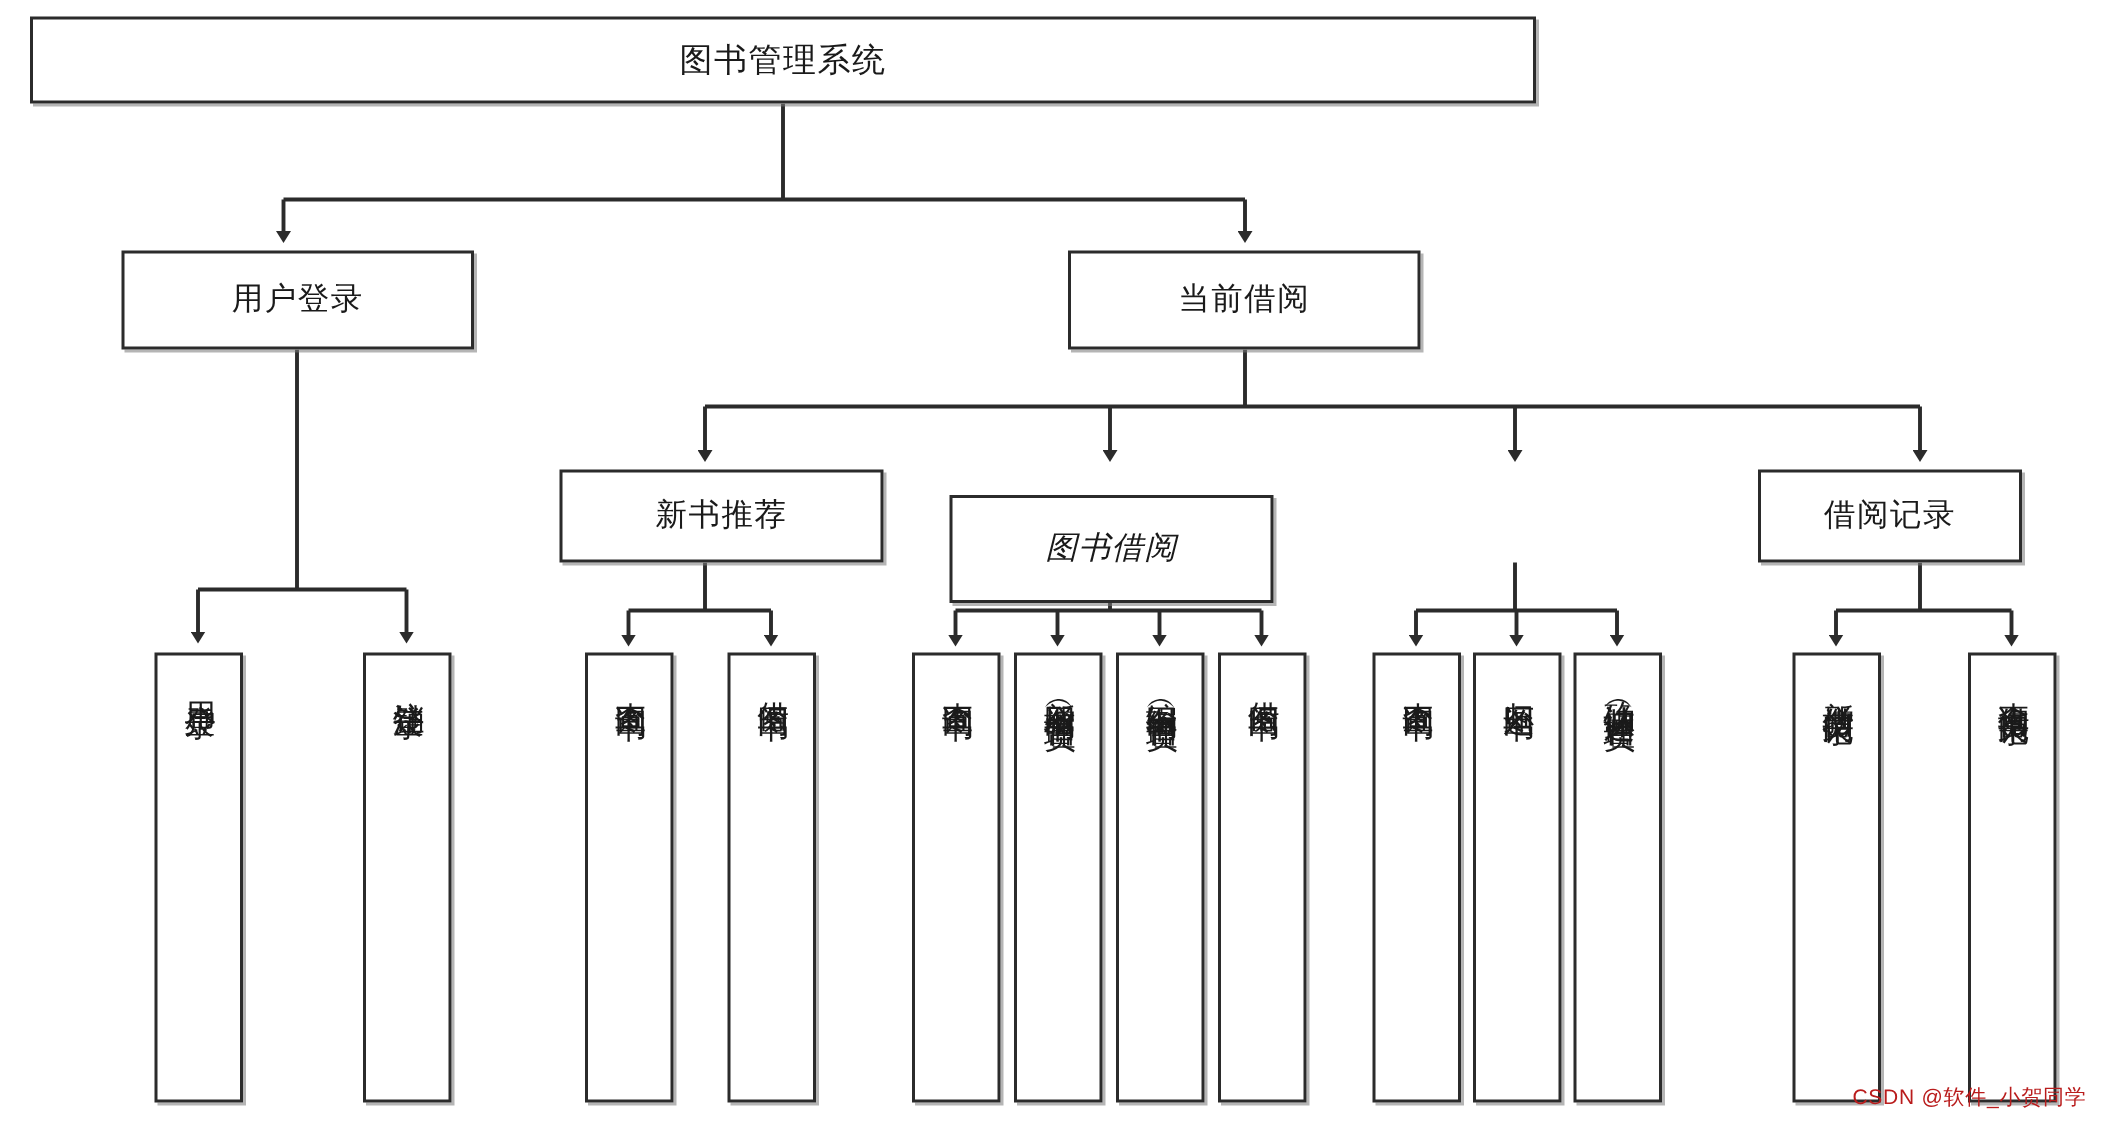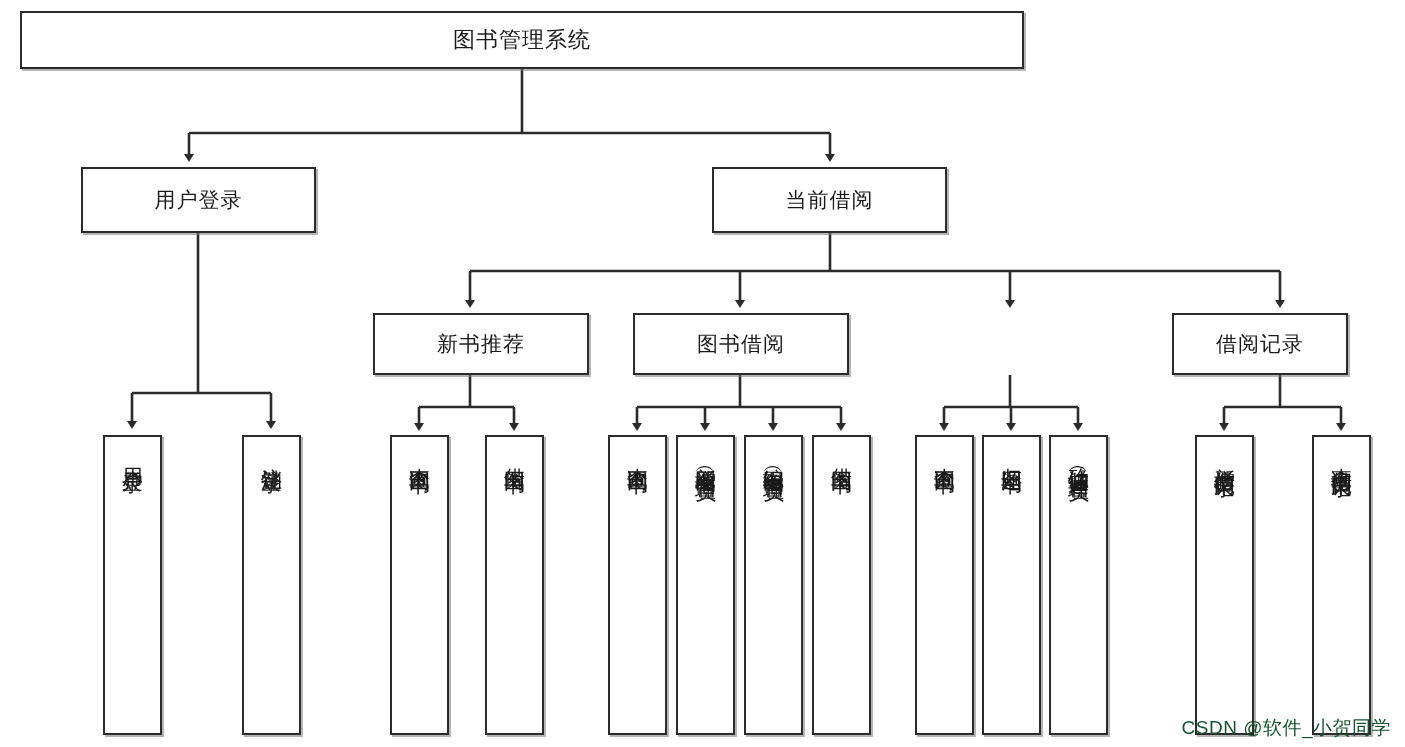--- a/index.html
+++ b/index.html
@@ -54,22 +54,22 @@
     text-orientation: upright;
     font-size: 21px;
     letter-spacing: 2px;
     line-height: 1.05;
     white-space: nowrap;
   }
   .watermark {
     position: absolute;
     right: 14px;
     bottom: 6px;
-    font-size: 19px;
-    color: #14532d;
+    font-size: 14px;
+    color: #b91c1c;
     white-space: nowrap;
     letter-spacing: 0.5px;
   }
 </style>
 </head>
 <body>
 
 <div id="canvas">
 
   <svg class="wires" viewBox="0 0 1405 747">
@@ -129,21 +129,21 @@
   <div class="node" style="left:81px; top:167px; width:235px; height:66px;">
     <span class="label">用户登录</span>
   </div>
   <div class="node" style="left:712px; top:167px; width:235px; height:66px;">
     <span class="label">当前借阅</span>
   </div>
 
   <div class="node" style="left:362px; top:313px; width:216px; height:62px;margin-left:11px;">
     <span class="label">新书推荐</span>
   </div>
-  <div class="node" style="left:633px; top:313px; width:216px; height:62px;">
+  <div class="node" style="left:633px; top:330px; width:216px; height:72px;font-style:italic;">
     <span class="label">图书借阅</span>
   </div>
   <div class="node" style="left:1172px; top:313px; width:176px; height:62px;">
     <span class="label">借阅记录</span>
   </div>
 
   <div class="node leaf" style="left:103px; top:435px; width:59px; height:300px;">
     <span class="label">用户登录</span>
   </div>
   <div class="node leaf" style="left:242px; top:435px; width:59px; height:300px;">

